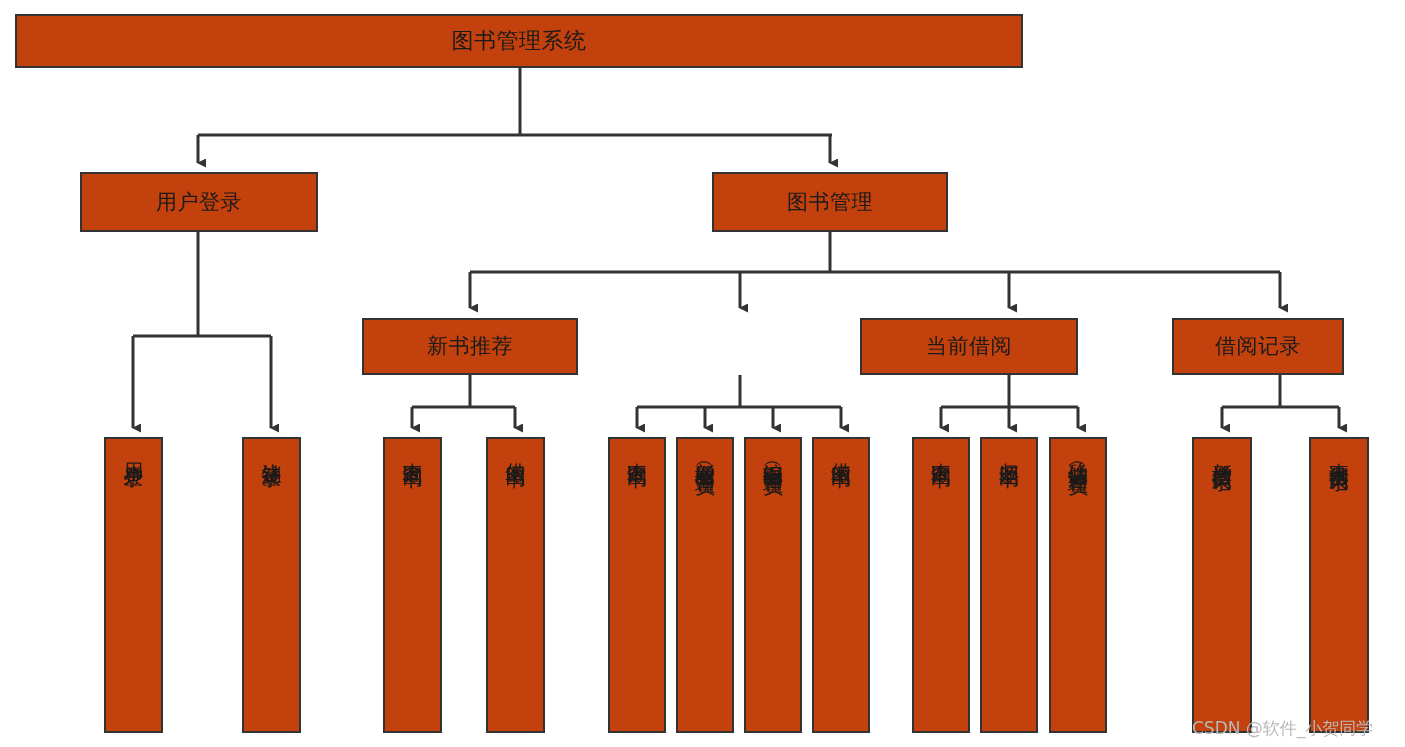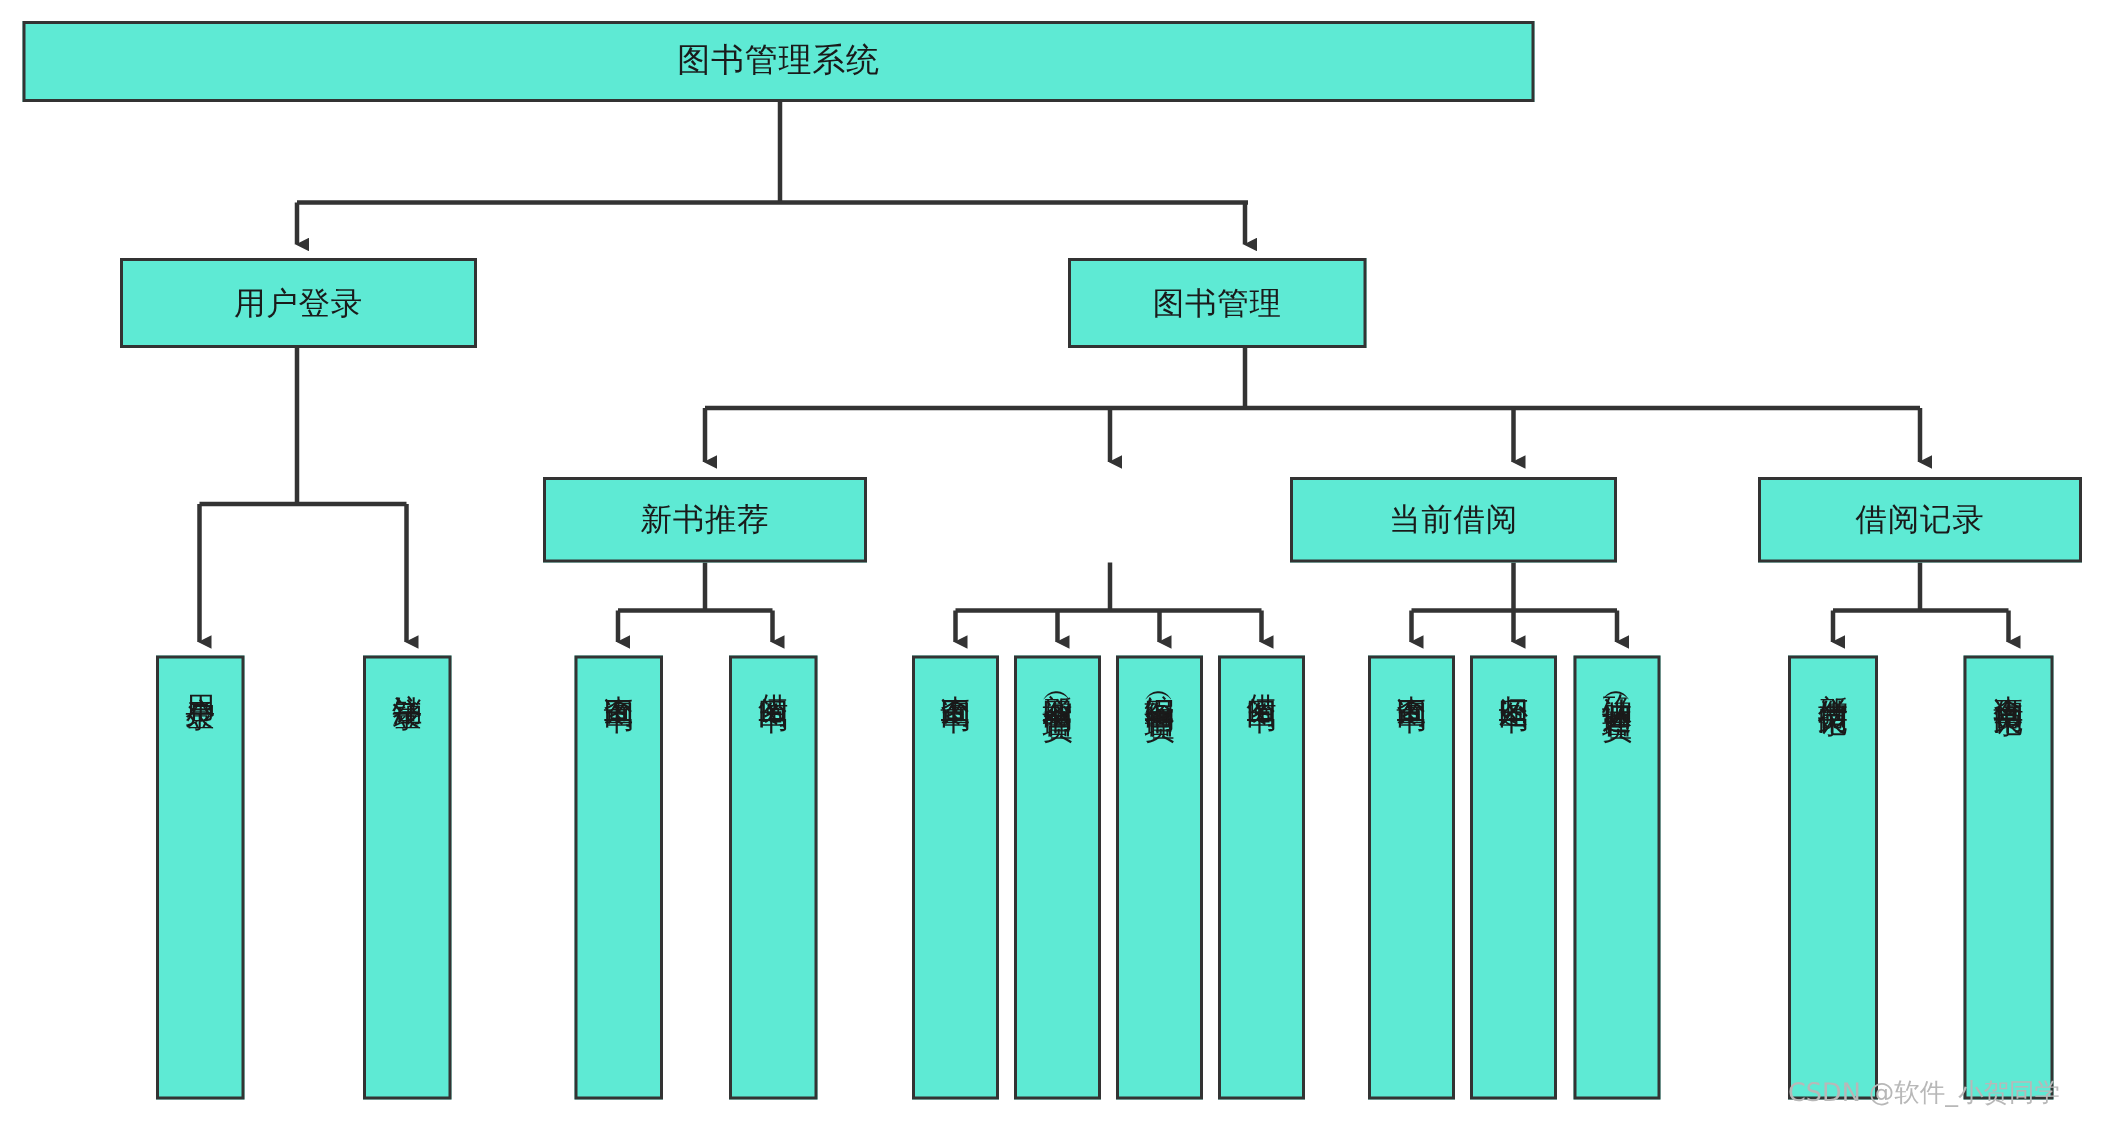--- a/index.html
+++ b/index.html
@@ -22,21 +22,21 @@
     position: absolute;
     left: 0;
     top: 0;
     width: 1405px;
     height: 747px;
     pointer-events: none;
   }
   .node {
     position: absolute;
     box-sizing: border-box;
-    background: #5eead4;
+    background: #c2410c;
     border: 2px solid #333333;
     display: flex;
     align-items: center;
     justify-content: center;
     color: #1a1a1a;
   }
   .node-label {
     display: block;
     text-align: center;
     line-height: 1.18;
@@ -126,31 +126,31 @@
     </g>
   </svg>
 
   <div class="node root horizontal" style="left:15px; top:14px; width:1008px; height:54px;">
     <span class="node-label">图书管理系统</span>
   </div>
 
   <div class="node horizontal" style="left:80px; top:172px; width:238px; height:60px;">
     <span class="node-label">用户登录</span>
   </div>
-  <div class="node horizontal" style="left:712px; top:172px; width:199px; height:60px;font-family:Liberation Serif, serif;">
+  <div class="node horizontal" style="left:712px; top:172px; width:236px; height:60px;font-family:Liberation Serif, serif;">
     <span class="node-label">图书管理</span>
   </div>
 
   <div class="node horizontal" style="left:362px; top:318px; width:216px; height:57px;">
     <span class="node-label">新书推荐</span>
   </div>
   <div class="node horizontal" style="left:860px; top:318px; width:218px; height:57px;">
     <span class="node-label">当前借阅</span>
   </div>
-  <div class="node horizontal" style="left:1172px; top:318px; width:216px; height:57px;">
+  <div class="node horizontal" style="left:1172px; top:318px; width:172px; height:57px;">
     <span class="node-label">借阅记录</span>
   </div>
 
   <div class="node vertical" style="left:104px; top:437px; width:59px; height:296px;">
     <span class="node-label">用户登录</span>
   </div>
   <div class="node vertical" style="left:242px; top:437px; width:59px; height:296px;">
     <span class="node-label">注销登录</span>
   </div>
 

